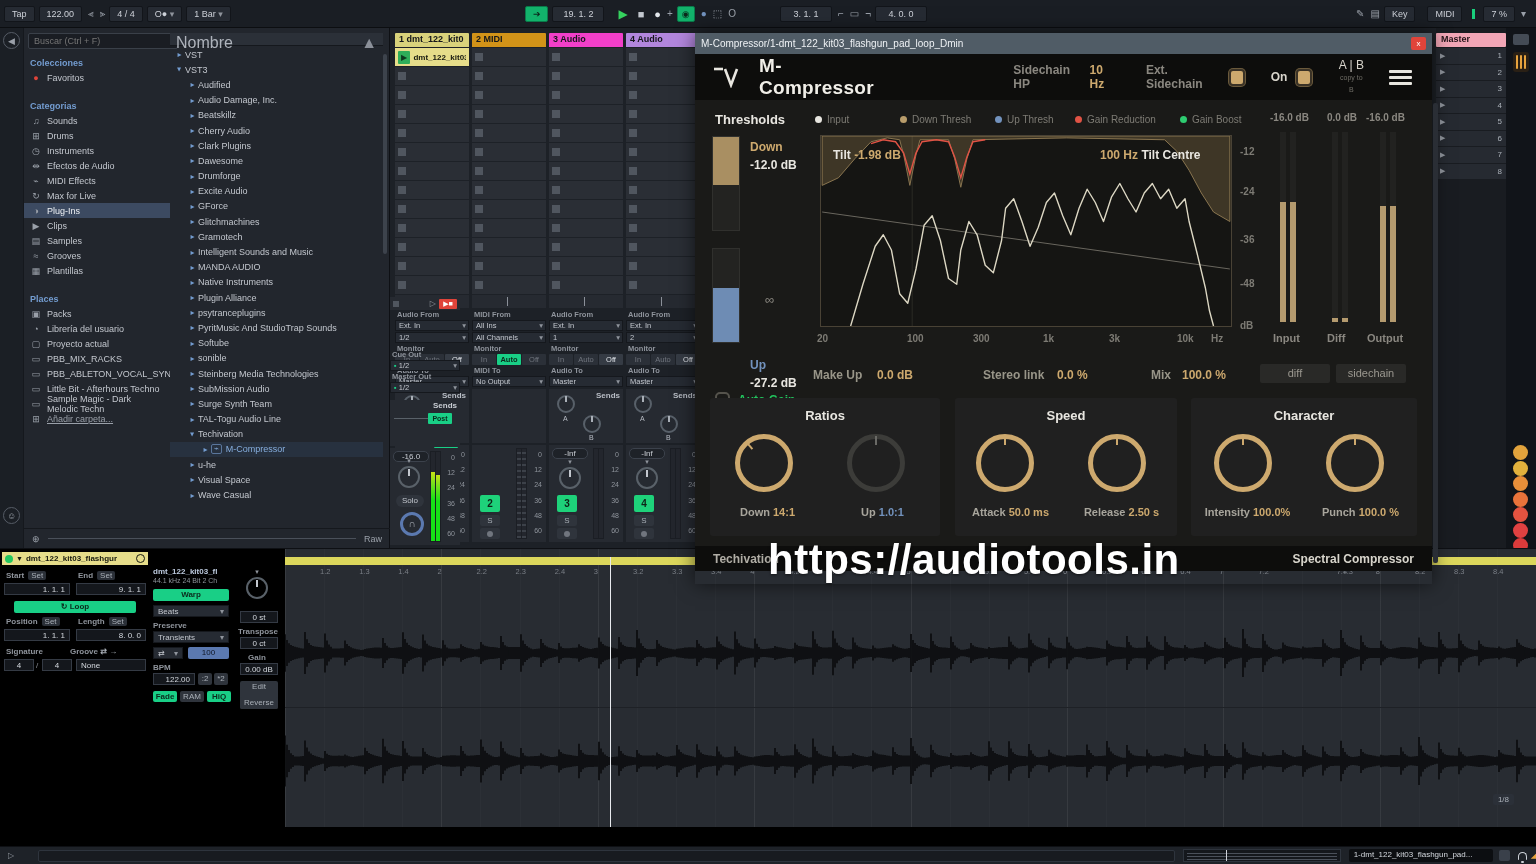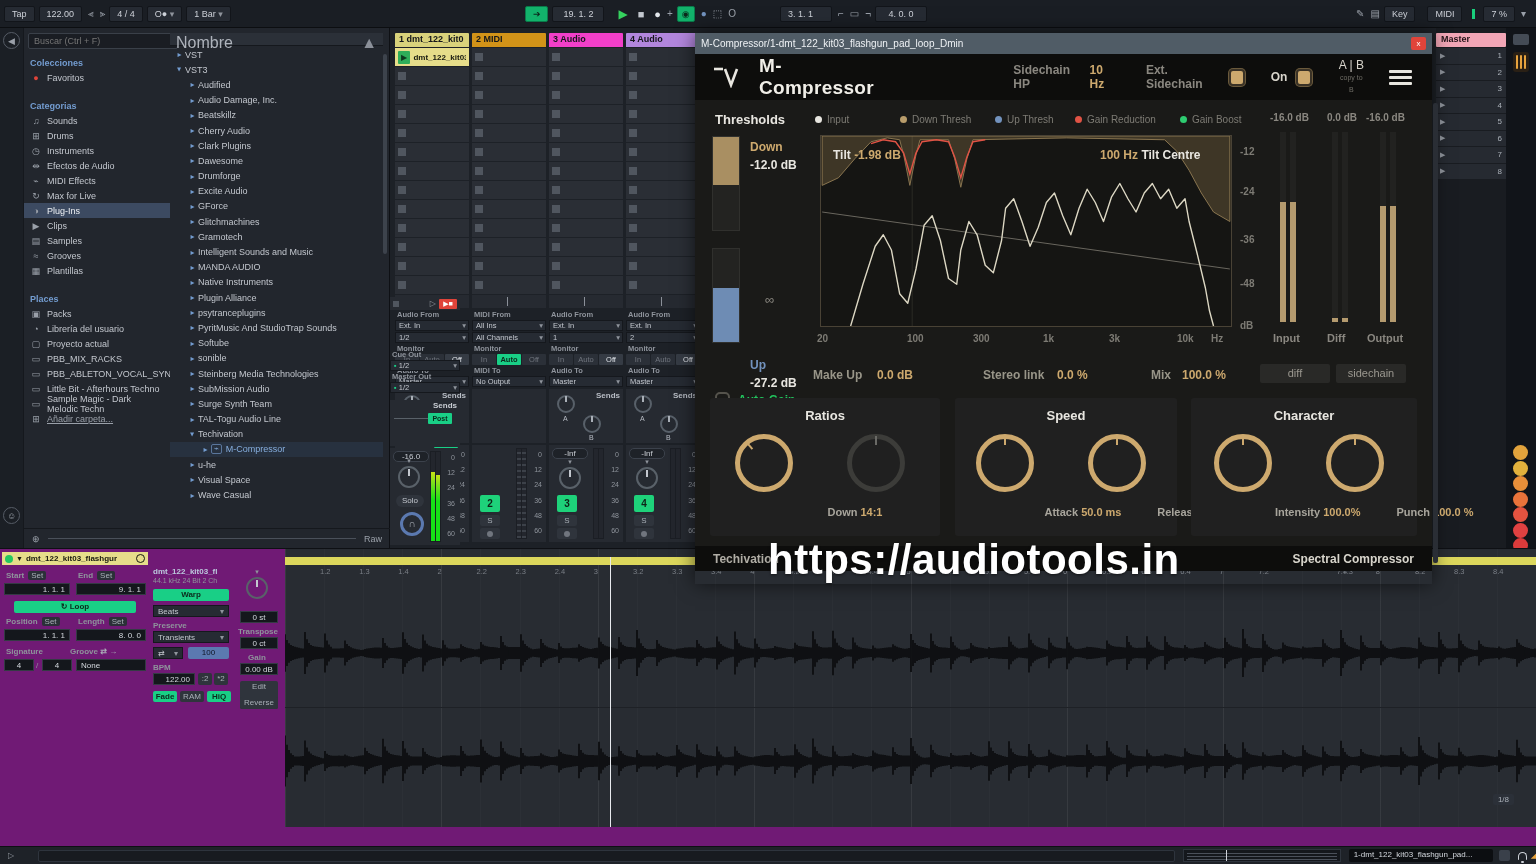--- a/index.html
+++ b/index.html
@@ -102,21 +102,21 @@
   #cue-knob::after { content:"∩"; position:absolute; left:50%; top:50%; transform:translate(-50%,-58%); color:#aab0b8; font-size:10px; }
 
   
   #rightstrip { position:absolute; left:1116px; top:0; width:30px; height:520px; background:#111419; }
   #rs-btn1 { position:absolute; left:7px; top:6px; width:16px; height:11px; background:#444b55; border-radius:2px; }
   #rs-btn2 { position:absolute; left:7px; top:24px; width:16px; height:20px; border-radius:3px; background:#2a2015; display:flex; gap:2px; padding:3px; }
   #rs-btn2 i { flex:1; background:#e8a33d; border-radius:1px; }
   .share-dot { position:absolute; left:7px; width:15px; height:15px; border-radius:50%; }
 
   
-  #clipview { position:absolute; left:0; top:548px; width:1536px; height:298px; background:#701a75; border-top:1px solid #0e1014; font-size:8px; }
+  #clipview { position:absolute; left:0; top:548px; width:1536px; height:298px; background:#000000; border-top:1px solid #0e1014; font-size:8px; }
   #clip-title { position:absolute; left:2px; top:3px; width:146px; height:13px; background:#e6dd8a; color:#17190f; font-weight:bold; display:flex; align-items:center; gap:3px; padding:0 3px; }
   .cdot { width:8px; height:8px; border-radius:50%; background:#23c85f; }
   .ctri { font-size:7px; color:#17190f; }
   .clock { margin-left:auto; width:9px; height:9px; border:1px solid #17190f; border-radius:50%; position:relative; }
   .lblrow { position:absolute; color:#8f949c; font-weight:bold; }
   .setbtn { color:#aab0b8; background:#2b3038; border-radius:2px; padding:0 3px; margin-left:4px; font-weight:normal; }
   .valbox { position:absolute; background:#14171c; border:1px solid #343a44; color:#d4d8de; text-align:right; padding:1px 4px; height:12px; }
   .greenbtn { background:#19cf86; color:#0c2a1c; font-weight:bold; text-align:center; border-radius:2px; }
   .greybtn { background:#2f343c; color:#aab0b8; text-align:center; border-radius:2px; }
   .ddbox { position:absolute; background:#262b33; border:1px solid #15181d; color:#c3c7ce; padding:1px 4px; height:12px; }
@@ -179,21 +179,21 @@
   .pmbar { flex:1; background:#222220; position:relative; }
   .pmfill { position:absolute; bottom:0; left:0; right:0; background:#b49a6e; }
   .pm-lbl { position:absolute; top:232px; font-size:11px; color:#8a8780; font-weight:bold; }
   .pm-btn { position:absolute; top:264px; width:70px; height:19px; background:#292927; color:#9b9890; font-size:11px; text-align:center; line-height:19px; border-radius:2px; }
   .kcard { position:absolute; top:298px; height:138px; background:#202020; border-radius:3px; }
   .kcard h4 { text-align:center; color:#e8e6e0; font-size:13px; margin-top:10px; font-weight:bold; }
   .knob { position:absolute; top:36px; width:58px; height:58px; border-radius:50%; border:5px solid #cda96e; }
   .knob.dim { border-color:#3c3c39; }
   .kpointer { position:absolute; left:50%; top:50%; width:2px; height:9px; background:#cda96e; transform-origin:50% -18px; }
   .knob.dim .kpointer { background:#6a6a66; }
-  .klabel { position:absolute; top:108px; width:100%; text-align:right; font-size:11px; color:#a8a59c; font-weight:bold; white-space:nowrap; }
+  .klabel { position:absolute; top:108px; width:100%; text-align:center; font-size:11px; color:#a8a59c; font-weight:bold; white-space:nowrap; }
   .klabel .kv { color:#cda96e; }
   .klabel .kv.blue { color:#7292bd; }
   #pw-footer { height:25px; background:#0d0d0c; display:flex; align-items:center; padding:0 18px; }
   #pw-brand { color:#b0ada5; font-size:12px; font-weight:bold; }
   #pw-product { margin-left:auto; color:#d8d5cc; font-size:12px; font-weight:bold; }
   #pw-scroll { position:absolute; right:-6px; top:70px; width:5px; height:460px; background:#2a2e35; border-radius:2px; }
 
   #watermark { position:absolute; left:768px; top:536px; transform:translateX(-0%); z-index:60; color:#ffffff; font-size:42px; font-weight:bold; text-shadow:0 1px 3px rgba(0,0,0,.55); letter-spacing:.5px; }
 </style>
 </head>
@@ -214,21 +214,21 @@
     <span class="tb-box" style="min-width:52px;text-align:center">19. 1. 2</span>
     <span class="play-tri">▶</span>
     <span class="stop-sq2">■</span>
     <span class="rec-cir">●</span>
     <span class="tb-ic">+</span>
     <span class="tb-box tb-green" style="padding:2px 4px">◉</span>
     <span class="tb-ic" style="color:#7292bd">●</span>
     <span class="tb-ic">⬚</span>
     <span class="tb-ic">O</span>
     <span class="tb-gap" style="width:40px"></span>
-    <span class="tb-box" style="min-width:52px;">3. 1. 1</span>
+    <span class="tb-box" style="min-width:52px;text-align:center">3. 1. 1</span>
     <span class="tb-ic">⌐</span>
     <span class="tb-ic">▭</span>
     <span class="tb-ic">¬</span>
     <span class="tb-box" style="min-width:52px;text-align:center">4. 0. 0</span>
     <span style="flex:1"></span>
     <span class="tb-ic">✎</span>
     <span class="tb-ic">▤</span>
     <span class="tb-box">Key</span>
     <span class="tb-gap" style="width:8px"></span>
     <span class="tb-box">MIDI</span>

